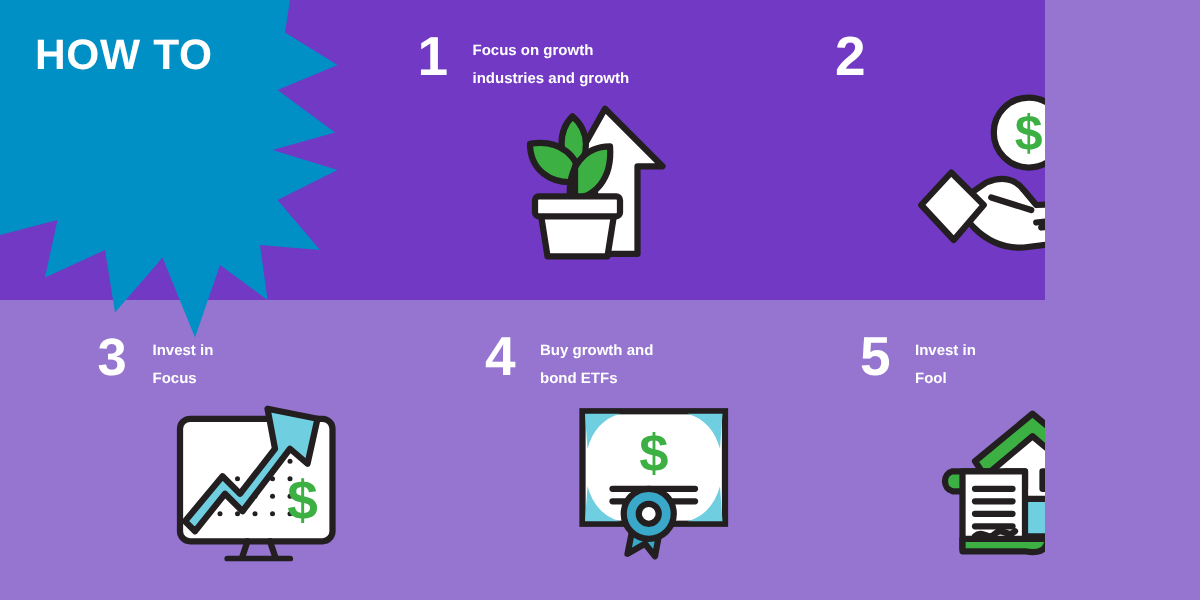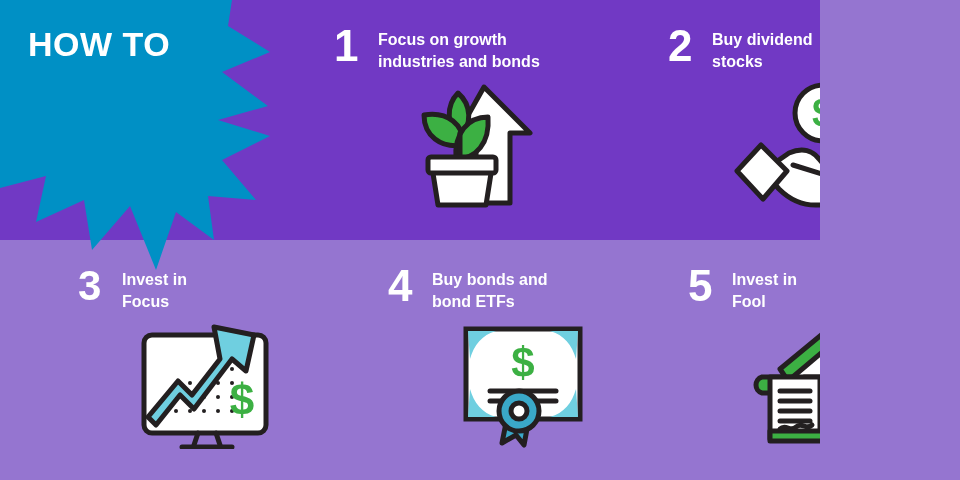--- a/index.html
+++ b/index.html
@@ -1,21 +1,21 @@
 <!DOCTYPE html>
 <html><head>
 <meta charset="utf-8">
 <style>
   html,body{margin:0;padding:0;}
   body{
     width:960px;height:480px;overflow:hidden;
     font-family:"Liberation Sans",sans-serif;
     background:#9575d0;
   }
-  #infographic{position:relative;width:820px;height:480px;overflow:hidden;}
+  #infographic{position:relative;width:820px;height:480px;overflow:hidden;padding-left:16px;}
 
   .band-top{position:absolute;left:0;top:0;width:960px;height:240px;background:#7139c4;}
   .band-bottom{position:absolute;left:0;top:240px;width:960px;height:240px;background:#9575d0;}
 
   .burst{position:absolute;left:0;top:0;width:300px;height:270px;}
 
   .title-block{
     position:absolute;left:28px;top:26px;width:210px;
     color:#ffffff;font-weight:bold;
     font-size:34px;line-height:37px;letter-spacing:0.5px;
@@ -24,21 +24,21 @@
   .title-amount{font-size:36px;}
 
   .step{position:absolute;}
   .step-head{display:flex;align-items:flex-start;}
   .step-num{
     color:#ffffff;font-weight:bold;font-size:44px;line-height:40px;
     width:44px;flex:none;text-align:left;
   }
   .step-num.small{font-size:42px;}
   .step-title{
-    color:#ffffff;font-weight:bold;font-size:16px;line-height:22px;
+    color:#ffffff;font-weight:bold;font-size:12px;line-height:22px;
     padding-top:3px;
   }
   .step-icon{margin-top:6px;display:flex;justify-content:center;}
 
   .s1{left:334px;top:26px;width:290px;}
   .s2{left:668px;top:26px;width:280px;}
   .s3{left:78px;top:266px;width:260px;}
   .s4{left:388px;top:266px;width:270px;}
   .s5{left:688px;top:266px;width:250px;}
 
@@ -67,45 +67,41 @@
 
   <div class="title-block">
     <span class="title-line">HOW TO</span>
   </div>
 
   <div class="step s1">
     <div class="step-head">
       <div class="step-num">1</div>
       <div class="step-title">
         <div>Focus on growth</div>
-        <div>industries and bonds</div>
+        <div>industries and growth</div>
       </div>
     </div>
     <div class="step-icon">
       <svg width="130" height="130" viewBox="0 0 130 130">
         <g stroke="#231f20" stroke-width="5" stroke-linejoin="round" stroke-linecap="round">
           <path fill="#ffffff" d="M70 8 L116 54 L96 54 L96 124 L62 124 L62 54 L44 54 Z"></path>
           <path fill="#3cb043" d="M44 14 C58 26 58 46 46 58 C32 48 32 26 44 14 Z"></path>
           <path fill="#3cb043" d="M10 36 C34 32 50 46 50 66 C26 70 10 56 10 36 Z"></path>
           <path fill="#3cb043" d="M74 38 C76 64 62 80 42 80 C40 54 54 38 74 38 Z"></path>
           <path fill="none" d="M46 54 L46 92"></path>
           <path fill="#ffffff" d="M18 88 L78 88 L72 126 L24 126 Z"></path>
           <rect fill="#ffffff" x="14" y="78" width="68" height="16" rx="3"></rect>
         </g>
       </svg>
     </div>
   </div>
 
   <div class="step s2">
     <div class="step-head">
       <div class="step-num">2</div>
-      <div class="step-title">
-        <div>Buy dividend</div>
-        <div>stocks</div>
-      </div>
     </div>
     <div class="step-icon">
       <svg width="150" height="130" viewBox="0 0 150 130">
         <g stroke="#231f20" stroke-width="5" stroke-linejoin="round" stroke-linecap="round">
           <circle fill="#ffffff" cx="90" cy="34" r="28"></circle>
           <path fill="#ffffff" stroke="none" d="M0 0"></path>
           <path fill="#ffffff" d="M56 74 C70 68 80 72 86 80 L96 92 L132 90 C142 90 144 104 134 106 L100 110
                                     L132 106 C142 106 143 118 133 120 L86 126 C70 127 56 120 46 110 L30 92 Z"></path>
           <path fill="#ffffff" d="M4 92 L28 66 L54 92 L30 120 Z"></path>
           <path fill="none" d="M60 86 L92 96"></path>
@@ -154,21 +150,21 @@
         <path fill="#6fcfe0" stroke="#231f20" stroke-width="5" stroke-linejoin="round" d="M12 98 L42 62 L56 76 L84 40 L78 8 L118 16 L110 52 L96 40 L58 90 L44 76 L20 106 Z"></path>
         <text x="106" y="96" font-family="Liberation Sans, sans-serif" font-size="44" font-weight="bold" fill="#3cb043" text-anchor="middle">$</text>
       </svg>
     </div>
   </div>
 
   <div class="step s4">
     <div class="step-head">
       <div class="step-num">4</div>
       <div class="step-title">
-        <div>Buy bonds and</div>
+        <div>Buy growth and</div>
         <div>bond ETFs</div>
       </div>
     </div>
     <div class="step-icon">
       <svg width="130" height="130" viewBox="0 0 130 130">
         <rect fill="#ffffff" stroke="#231f20" stroke-width="5" x="8" y="10" width="114" height="90"></rect>
         <path fill="#6fcfe0" d="M10 12 L38 12 C24 16 16 26 12 40 Z"></path>
         <path fill="#6fcfe0" d="M120 12 L92 12 C106 16 114 26 118 40 Z"></path>
         <path fill="#6fcfe0" d="M10 98 L38 98 C24 94 16 84 12 70 Z"></path>
         <path fill="#6fcfe0" d="M120 98 L92 98 C106 94 114 84 118 70 Z"></path>

